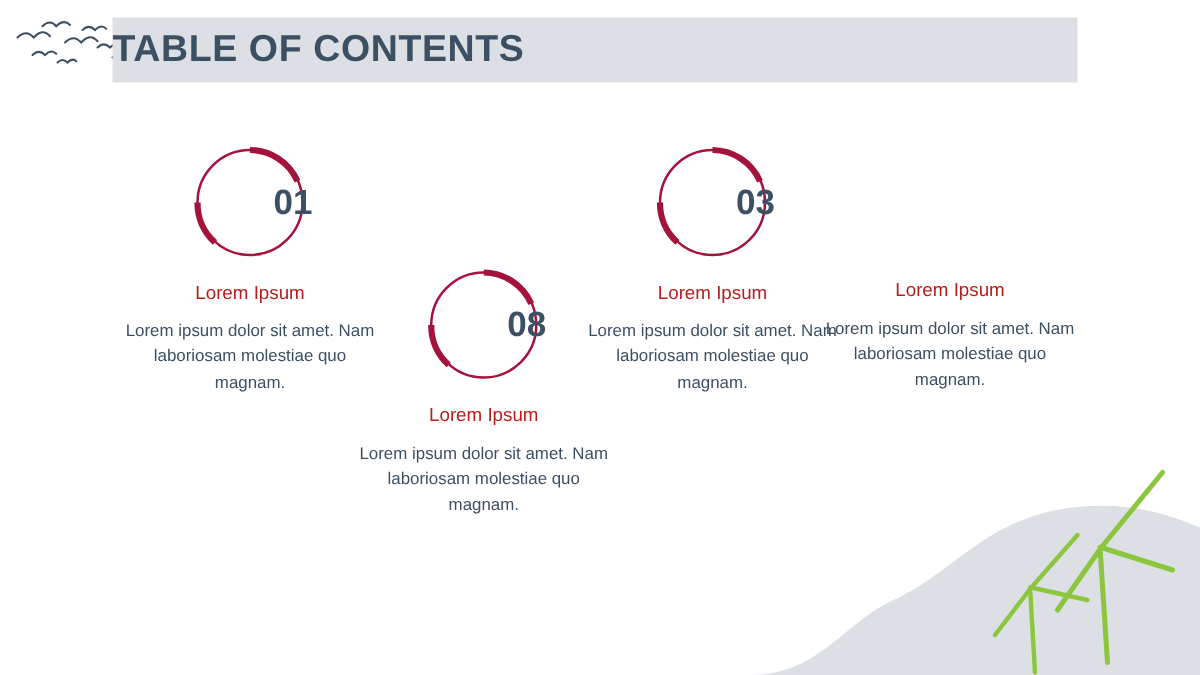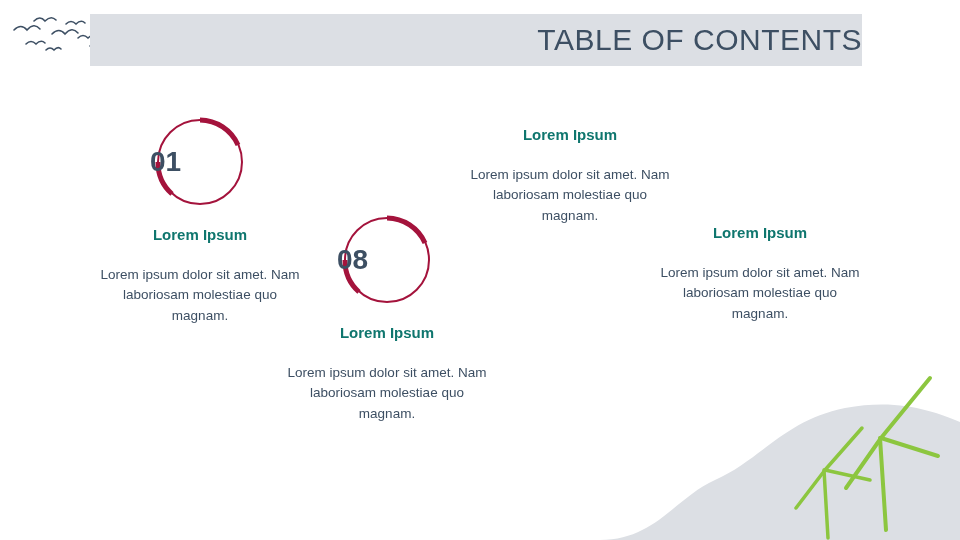--- a/index.html
+++ b/index.html
@@ -32,23 +32,23 @@
     height: 52px;
     background: #dcdfe4;
   }
   .title-text {
     position: absolute;
     left: 90px;
     top: 14px;
     width: 772px;
     height: 52px;
     line-height: 52px;
-    text-align: right;
+    text-align: left;
     font-size: 30px;
-    font-weight: normal;
+    font-weight: bold;
     color: #3d4f63;
     letter-spacing: 0.5px;
   }
 
   
   .birds {
     position: absolute;
     left: 8px;
     top: 14px;
     width: 120px;
@@ -67,33 +67,33 @@
     height: 100px;
     margin: 0 auto;
   }
   .ring-num {
     position: absolute;
     left: 0;
     top: 0;
     width: 100px;
     height: 100px;
     line-height: 100px;
-    text-align: left;
+    text-align: right;
     font-size: 28px;
     font-weight: bold;
     color: #3d4f63;
   }
   .item-title {
     margin-top: 14px;
     font-size: 15px;
-    font-weight: bold;
-    color: #0f766e;
+    font-weight: normal;
+    color: #b91c1c;
   }
   .item-desc {
-    margin-top: 22px;
+    margin-top: 12px;
     font-size: 13.5px;
     line-height: 1.5;
     color: #3d4f63;
     padding: 0 14px;
   }
 
   
   #item-01 { left: 85px;  top: 112px; }
   #item-02 { left: 272px; top: 210px; }
   #item-03 { left: 455px; top: 112px; }
@@ -150,20 +150,28 @@
         <path d="M 50 8 A 42 42 0 0 1 88 33" fill="none" stroke="#a4133c" stroke-width="5" stroke-linecap="butt"></path>
         <path d="M 22 82 A 42 42 0 0 1 8 50" fill="none" stroke="#a4133c" stroke-width="5" stroke-linecap="butt"></path>
       </svg>
       <div class="ring-num">08</div>
     </div>
     <div class="item-title">Lorem Ipsum</div>
     <div class="item-desc">Lorem ipsum dolor sit amet. Nam laboriosam molestiae quo magnam.</div>
   </div>
 
   <div class="item" id="item-03">
+    <div class="ring-wrap">
+      <svg width="100" height="100" viewBox="0 0 100 100">
+        <circle cx="50" cy="50" r="42" fill="none" stroke="#a4133c" stroke-width="2"></circle>
+        <path d="M 50 8 A 42 42 0 0 1 88 33" fill="none" stroke="#a4133c" stroke-width="5" stroke-linecap="butt"></path>
+        <path d="M 22 82 A 42 42 0 0 1 8 50" fill="none" stroke="#a4133c" stroke-width="5" stroke-linecap="butt"></path>
+      </svg>
+      <div class="ring-num">03</div>
+    </div>
     <div class="item-title">Lorem Ipsum</div>
     <div class="item-desc">Lorem ipsum dolor sit amet. Nam laboriosam molestiae quo magnam.</div>
   </div>
 
   <div class="item" id="item-04">
     <div class="item-title">Lorem Ipsum</div>
     <div class="item-desc">Lorem ipsum dolor sit amet. Nam laboriosam molestiae quo magnam.</div>
   </div>
 
   <svg class="scenery" viewBox="0 0 360 180">

